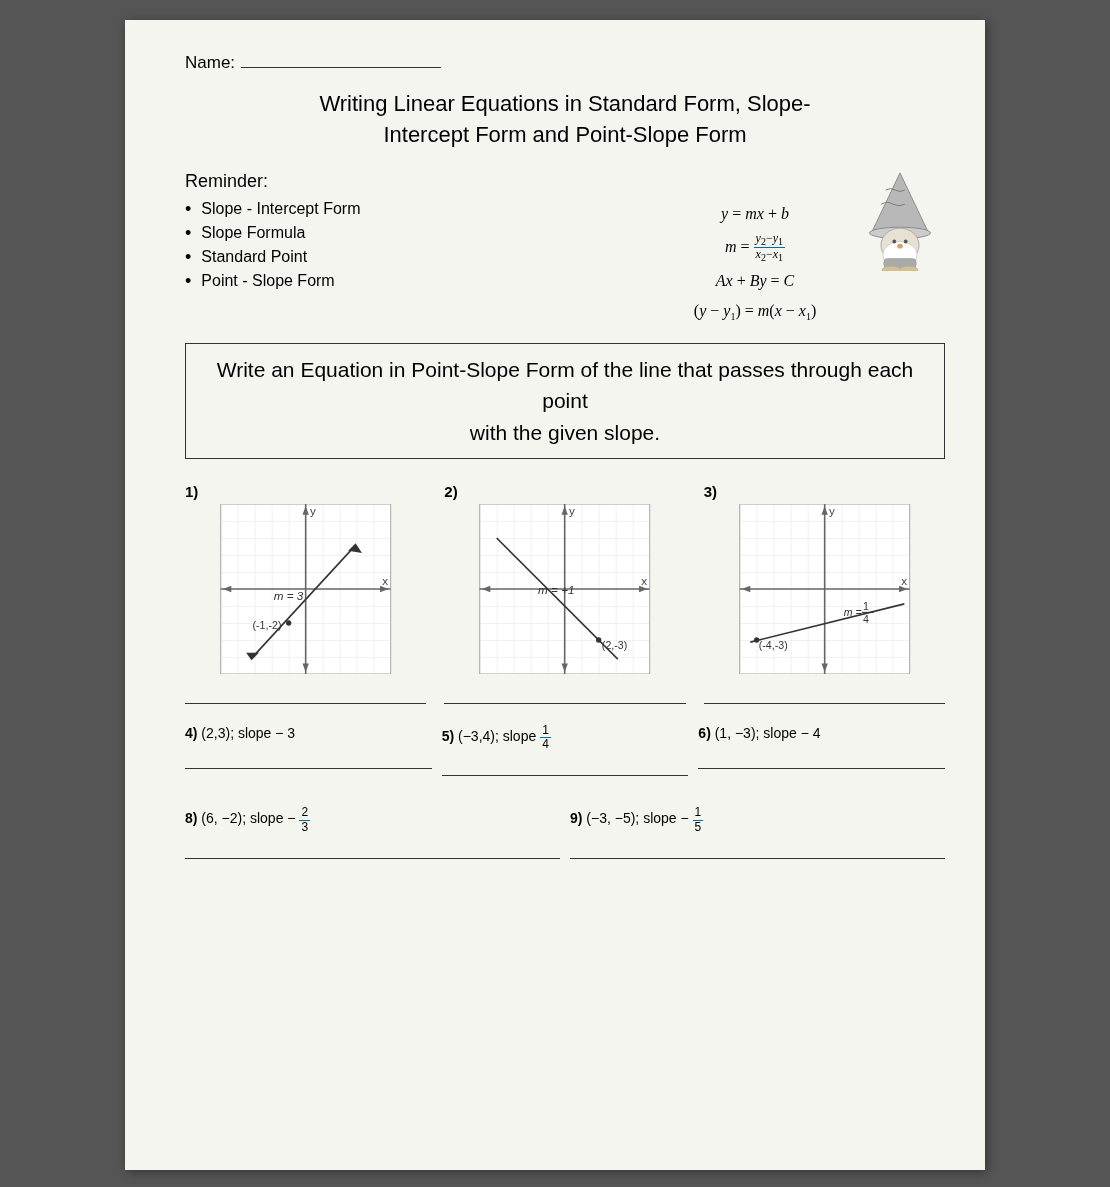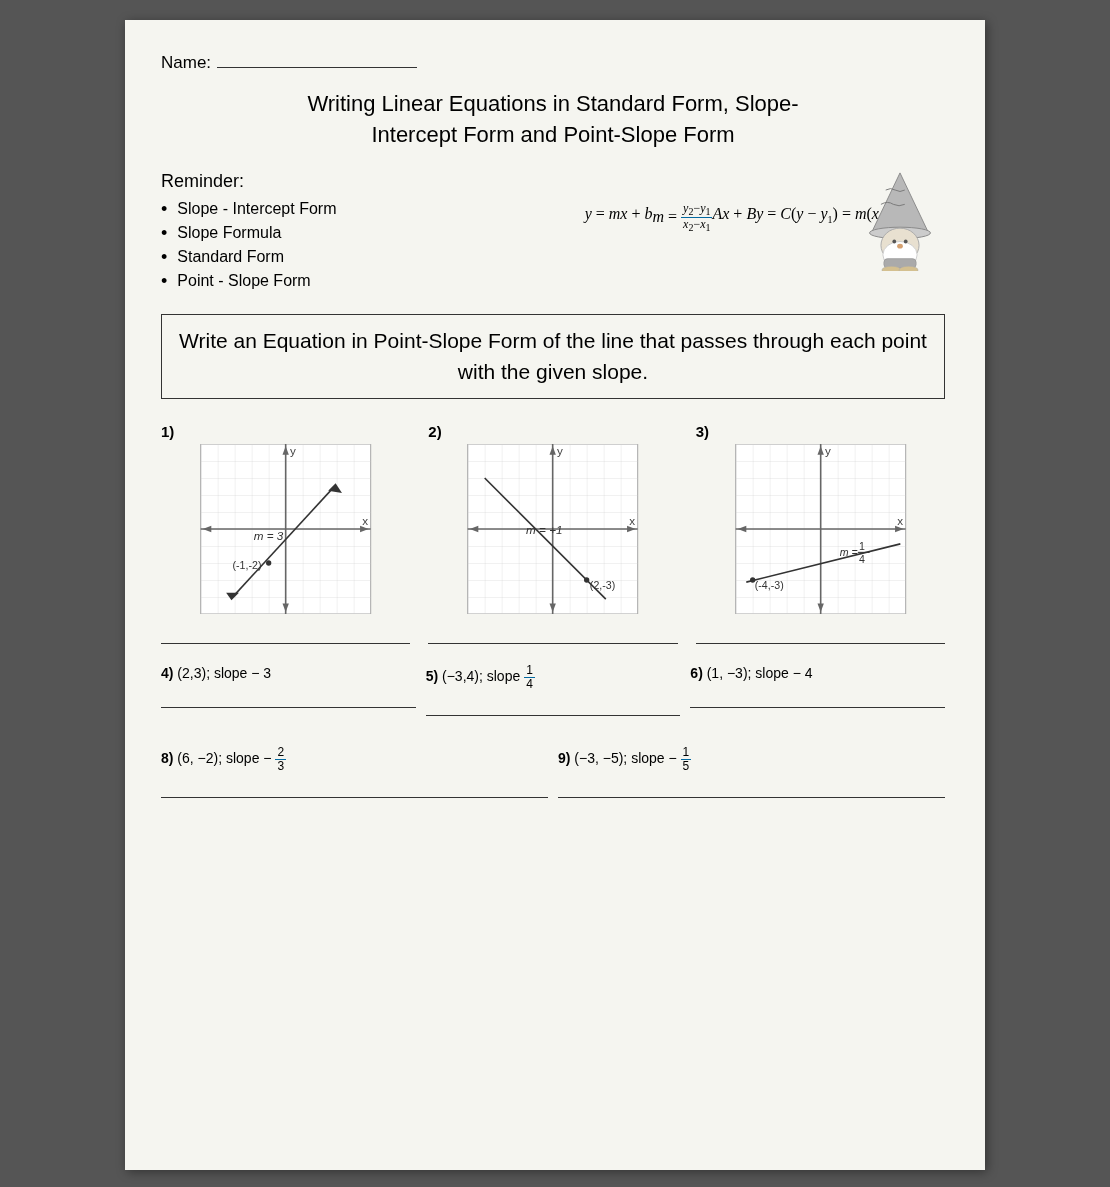--- a/index.html
+++ b/index.html
@@ -9,21 +9,21 @@
       justify-content: center;
       align-items: flex-start;
       min-height: 1187px;
       font-family: 'Times New Roman', Times, serif;
     }
     .page {
       background: #f5f5f0;
       width: 860px;
       min-height: 1150px;
       margin: 20px auto;
-      padding: 30px 40px 40px 36px;
+      padding: 30px 40px 40px 60px;
       position: relative;
       box-shadow: 2px 2px 10px rgba(0,0,0,0.4);
     }
     .name-row {
       display: flex;
       align-items: baseline;
       margin-bottom: 16px;
       font-size: 16px;
     }
     .name-label {
@@ -70,23 +70,25 @@
       margin-bottom: 6px;
       gap: 10px;
     }
     .bullet {
       font-size: 18px;
       line-height: 1;
     }
     .formula-right {
       flex: 1;
       display: flex;
-      flex-direction: row;
+      flex-direction: column;
       justify-content: center;
+      gap: 6px;
       padding-top: 2px;
+      align-items: center;
     }
     .formula-item {
       font-size: 16px;
       font-family: 'Times New Roman', Times, serif;
       line-height: 1.5;
     }
     .gnome-img {
       position: absolute;
       right: 0;
       top: 0;
@@ -191,21 +193,21 @@
         <div class="reminder-item">
           <span class="bullet">•</span>
           <span>Slope - Intercept Form</span>
         </div>
         <div class="reminder-item">
           <span class="bullet">•</span>
           <span>Slope Formula</span>
         </div>
         <div class="reminder-item">
           <span class="bullet">•</span>
-          <span>Standard Form</span>
+          <span>Standard Point</span>
         </div>
         <div class="reminder-item">
           <span class="bullet">•</span>
           <span>Point - Slope Form</span>
         </div>
       </div>
       <div class="formula-right">
         <div class="formula-item">
           <i>y</i> = <i>mx</i> + <i>b</i>
         </div>

